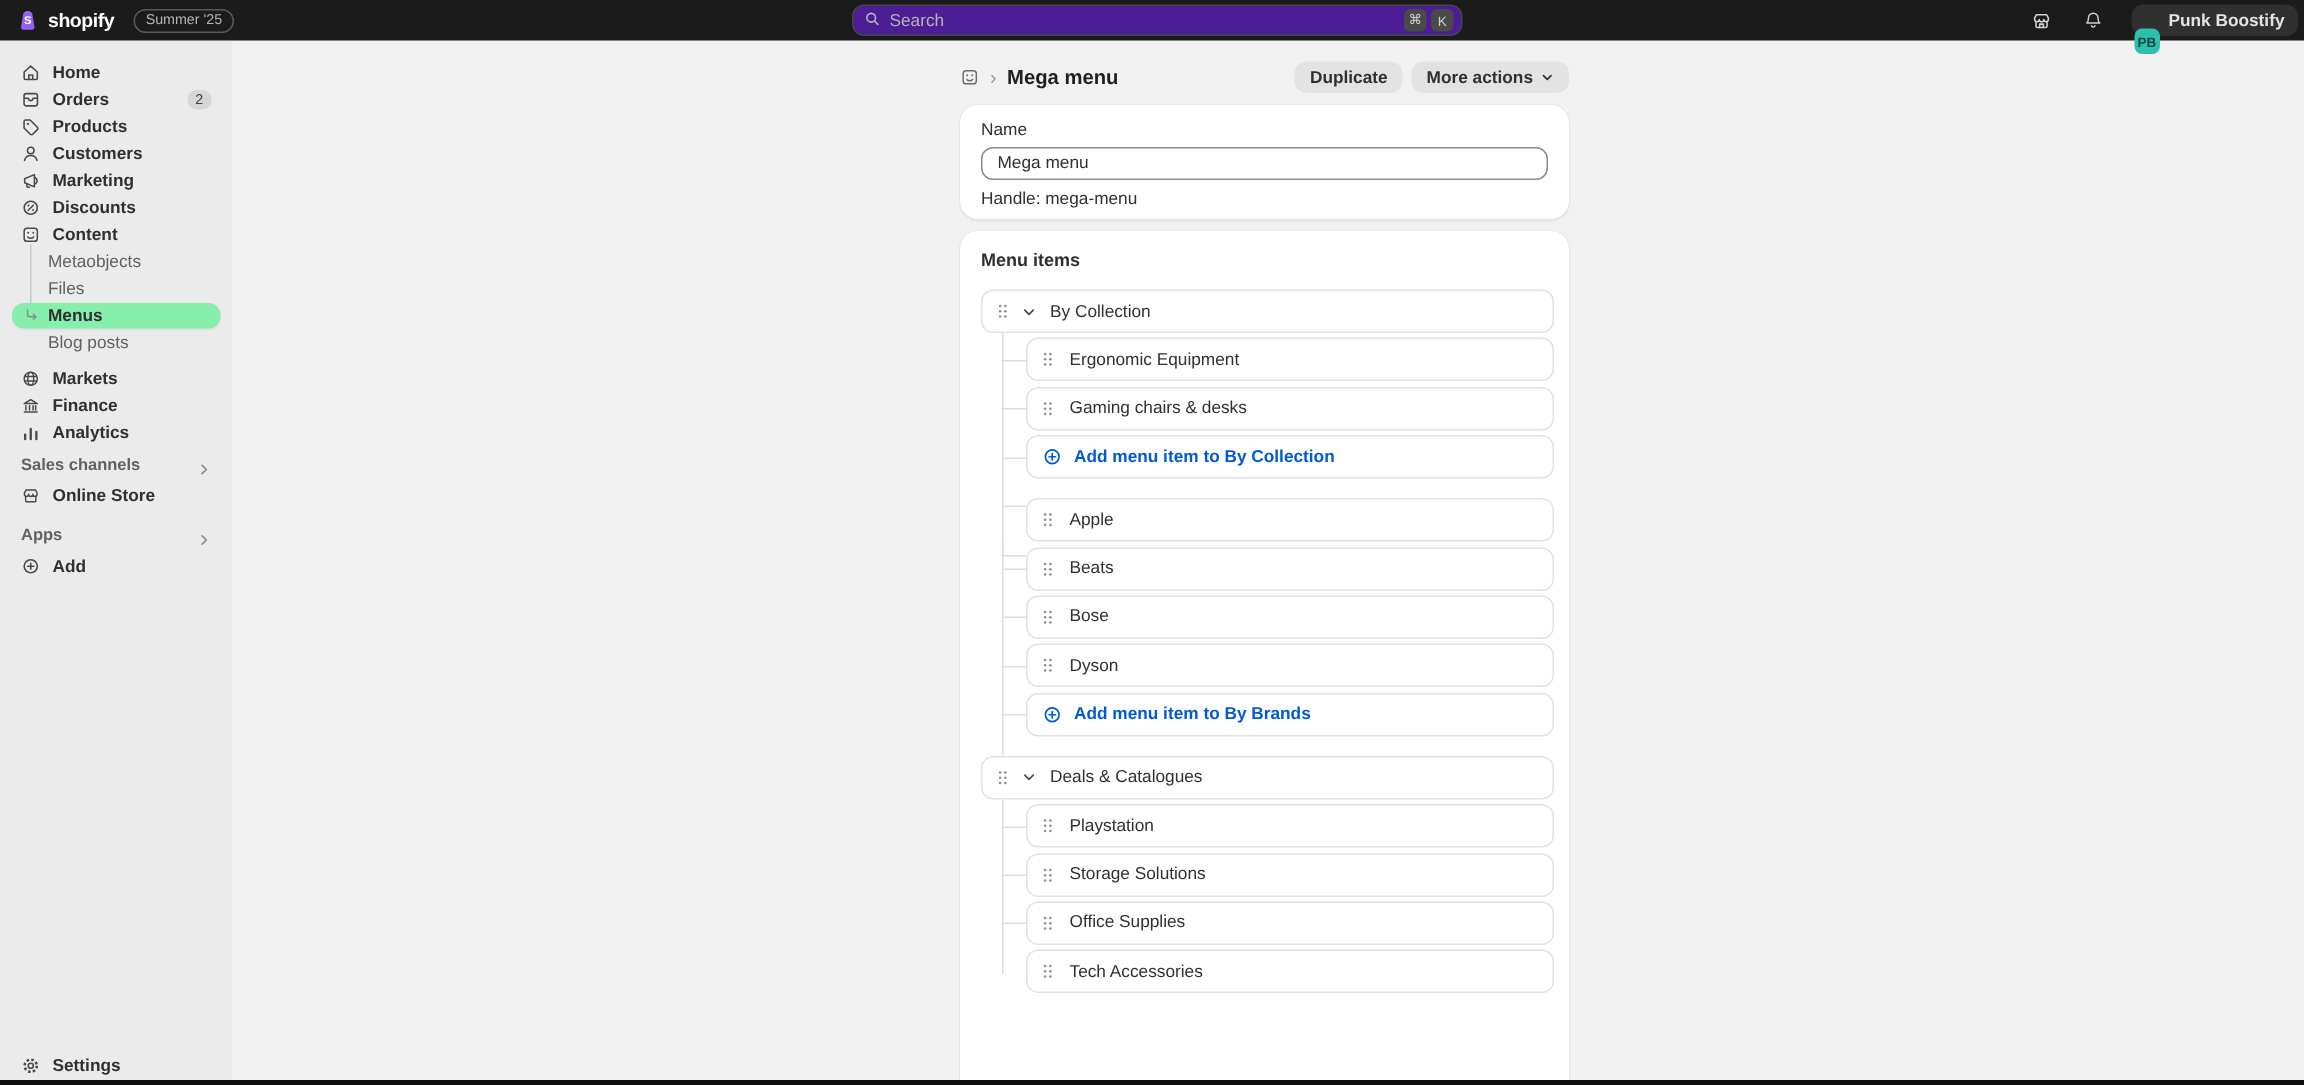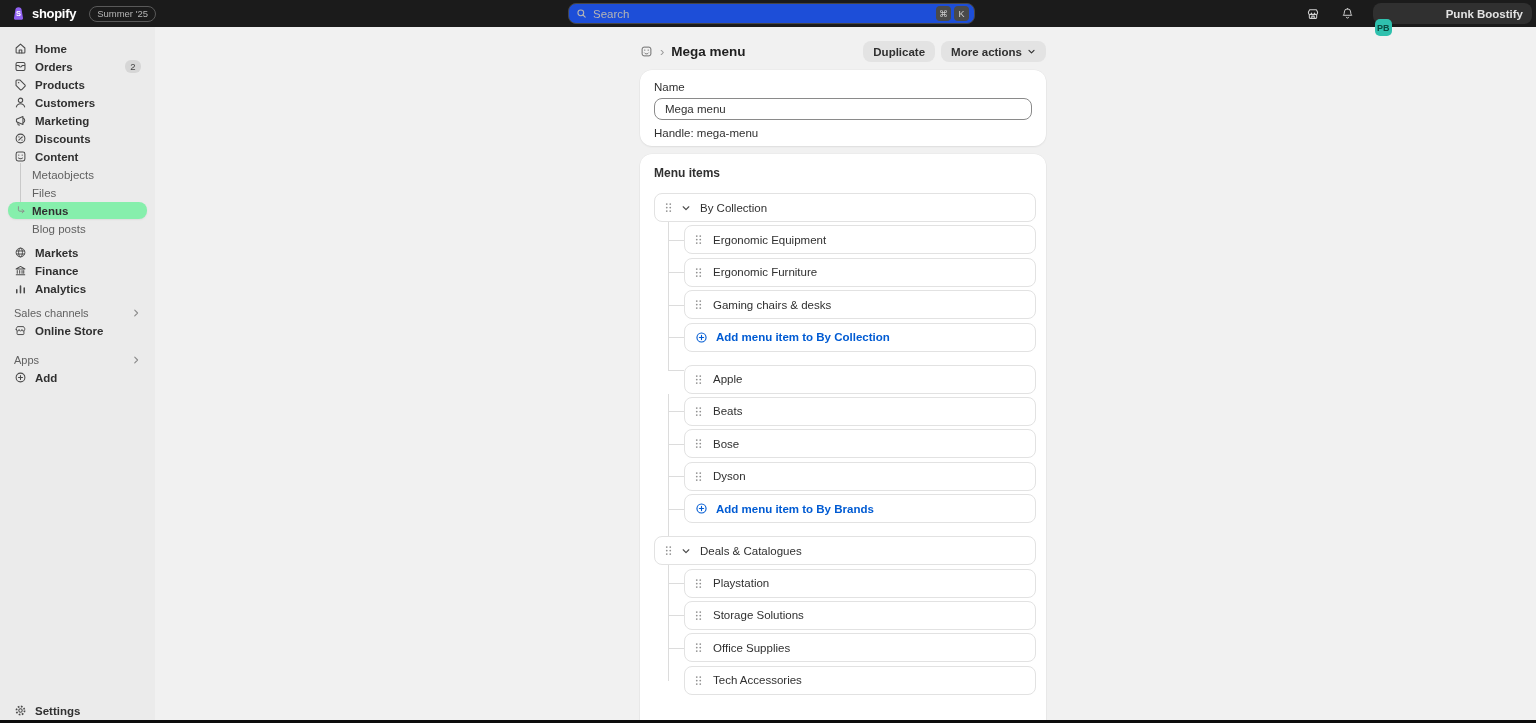--- a/index.html
+++ b/index.html
@@ -5,42 +5,42 @@
   * { margin:0; padding:0; box-sizing:border-box; }
   html,body { width:1536px; height:723px; overflow:hidden; }
   body { font-family:"Liberation Sans","DejaVu Sans",sans-serif; background:#f1f1f1; color:#303030; }
 
   
   .topbar { height:27px; background:#1b1b1b; display:flex; align-items:center; position:relative; z-index:20; }
   .logo-wrap { display:flex; align-items:center; gap:6px; padding-left:10px; }
   .logo-bag { width:16px; height:16px; display:grid; place-items:center; }
   .logo-word { color:#fff; font-size:13px; font-weight:800; letter-spacing:-.3px; }
   .version-pill { margin-left:7px; border:1px solid #595959; color:#b5b5b5; border-radius:10px; font-size:9.5px; padding:1.5px 7px; white-space:nowrap; }
-  .searchbar { position:absolute; left:568px; top:3px; width:407px; height:21px; background:#1d4ed8; border:1px solid #464646; border-radius:8px; display:flex; align-items:center; gap:6px; padding:0 5px 0 7px; cursor:text; }
+  .searchbar { position:absolute; left:568px; top:3px; width:407px; height:21px; background:#4c1d95; border:1px solid #464646; border-radius:8px; display:flex; align-items:center; gap:6px; padding:0 5px 0 7px; cursor:text; }
   .searchbar .ph { color:#b5b5b5; font-size:11.5px; }
   .kbd-group { margin-left:auto; display:flex; gap:3px; }
   .kbd { width:15px; height:15px; border-radius:4px; background:#4a4a4a; color:#cfcfcf; font-size:9px; display:grid; place-items:center; }
   .top-right { margin-left:auto; display:flex; align-items:center; gap:15px; padding-right:4px; }
   .top-icon-btn { color:#d2d2d2; display:grid; place-items:center; width:20px; height:20px; cursor:pointer; }
   .user-chip { display:flex; align-items:center; gap:6px; background:#303030; border-radius:8px; height:21px; padding:2px 9px 2px 2px; cursor:pointer; }
   .avatar { width:17px; height:17px; border-radius:5px; background:#2fc0ad; color:#0b4a40; font-size:9px; font-weight:700; display:grid; place-items:center;margin-top:28px; }
-  .user-name { color:#e3e3e3; font-size:11.5px; font-weight:600; white-space:nowrap;margin-left:48px; }
+  .user-name { color:#e3e3e3; font-size:11.5px; font-weight:600; white-space:nowrap; }
 
   
   .shell { display:flex; height:700px; }
   .sidebar { width:155px; background:#ebebeb; flex:none; display:flex; flex-direction:column; padding-top:13px; position:relative; }
   .side-item { height:17px; margin:0 8px 1px; padding:0 6px; border-radius:8px; display:flex; align-items:center; gap:8px; font-size:11.5px; font-weight:600; color:#303030; cursor:pointer; white-space:nowrap; }
   .side-item .icon { width:13px; height:13px; color:#4a4a4a; display:grid; place-items:center; flex:none; }
   .side-item .badge { margin-left:auto; background:#d6d6d6; border-radius:6px; font-size:9.5px; font-weight:500; color:#424242; padding:1px 5.5px; }
   .side-item.sub { padding-left:24px; font-weight:500; color:#616161; position:relative; }
   .side-item.sub.active { background:#86efac; color:#303030; font-weight:700; box-shadow:0 1px 2px rgba(0,0,0,.06); }
   .side-item.sub .turn-arrow { position:absolute; left:8px; top:3px; color:#8a8a8a; }
   .side-line { position:absolute; left:20px; width:1px; background:#c9c9c9; }
   .side-gap { height:6px; }
-  .side-header { height:17px; margin:7px 8px 1px; padding:0 6px; display:flex; align-items:center; font-size:11px; font-weight:400; color:#616161; cursor:pointer; }
+  .side-header { height:17px; margin:7px 8px 1px; padding:0 6px; display:flex; font-size:11px; font-weight:700; color:#616161; cursor:pointer; }
   .side-header .chev { margin-left:auto; color:#8a8a8a; display:grid; place-items:center; }
   .side-header.apps { margin-top:12px; }
   .sidebar-footer { margin-top:auto; padding-bottom:7px; }
 
   
   .main { flex:1; position:relative; overflow:hidden; background:#f1f1f1; }
   .page { position:absolute; left:485px; top:0; width:406px; }
   .page-header { margin-top:14px; height:21px; display:flex; align-items:center; }
   .crumb-icon { color:#6b6b6b; display:grid; place-items:center; }
   .crumb-chev { color:#999; font-size:13px; margin:0 7px 1px; }
@@ -356,33 +356,20 @@
                 <span class="icon drag-handle">
                   <svg width="7" height="11" viewBox="0 0 8 12" fill="currentColor">
                     <circle cx="2" cy="2" r="1"></circle>
                     <circle cx="6" cy="2" r="1"></circle>
                     <circle cx="2" cy="6" r="1"></circle>
                     <circle cx="6" cy="6" r="1"></circle>
                     <circle cx="2" cy="10" r="1"></circle>
                     <circle cx="6" cy="10" r="1"></circle>
                   </svg>
                 </span>
-                <span class="label">Ergonomic Furniture</span>
-              </div>
-              <div class="row child">
-                <span class="icon drag-handle">
-                  <svg width="7" height="11" viewBox="0 0 8 12" fill="currentColor">
-                    <circle cx="2" cy="2" r="1"></circle>
-                    <circle cx="6" cy="2" r="1"></circle>
-                    <circle cx="2" cy="6" r="1"></circle>
-                    <circle cx="6" cy="6" r="1"></circle>
-                    <circle cx="2" cy="10" r="1"></circle>
-                    <circle cx="6" cy="10" r="1"></circle>
-                  </svg>
-                </span>
                 <span class="label">Gaming chairs &amp; desks</span>
               </div>
               <div class="row add">
                 <span class="icon plus-icon">
                   <svg width="13" height="13" viewBox="0 0 16 16" fill="none" stroke="currentColor" stroke-width="1.4" stroke-linecap="round">
                     <circle cx="8" cy="8" r="5.6"></circle>
                     <path d="M8 5.4 v5.2 M5.4 8 h5.2"></path>
                   </svg>
                 </span>
                 <span class="label">Add menu item to By Collection</span>

